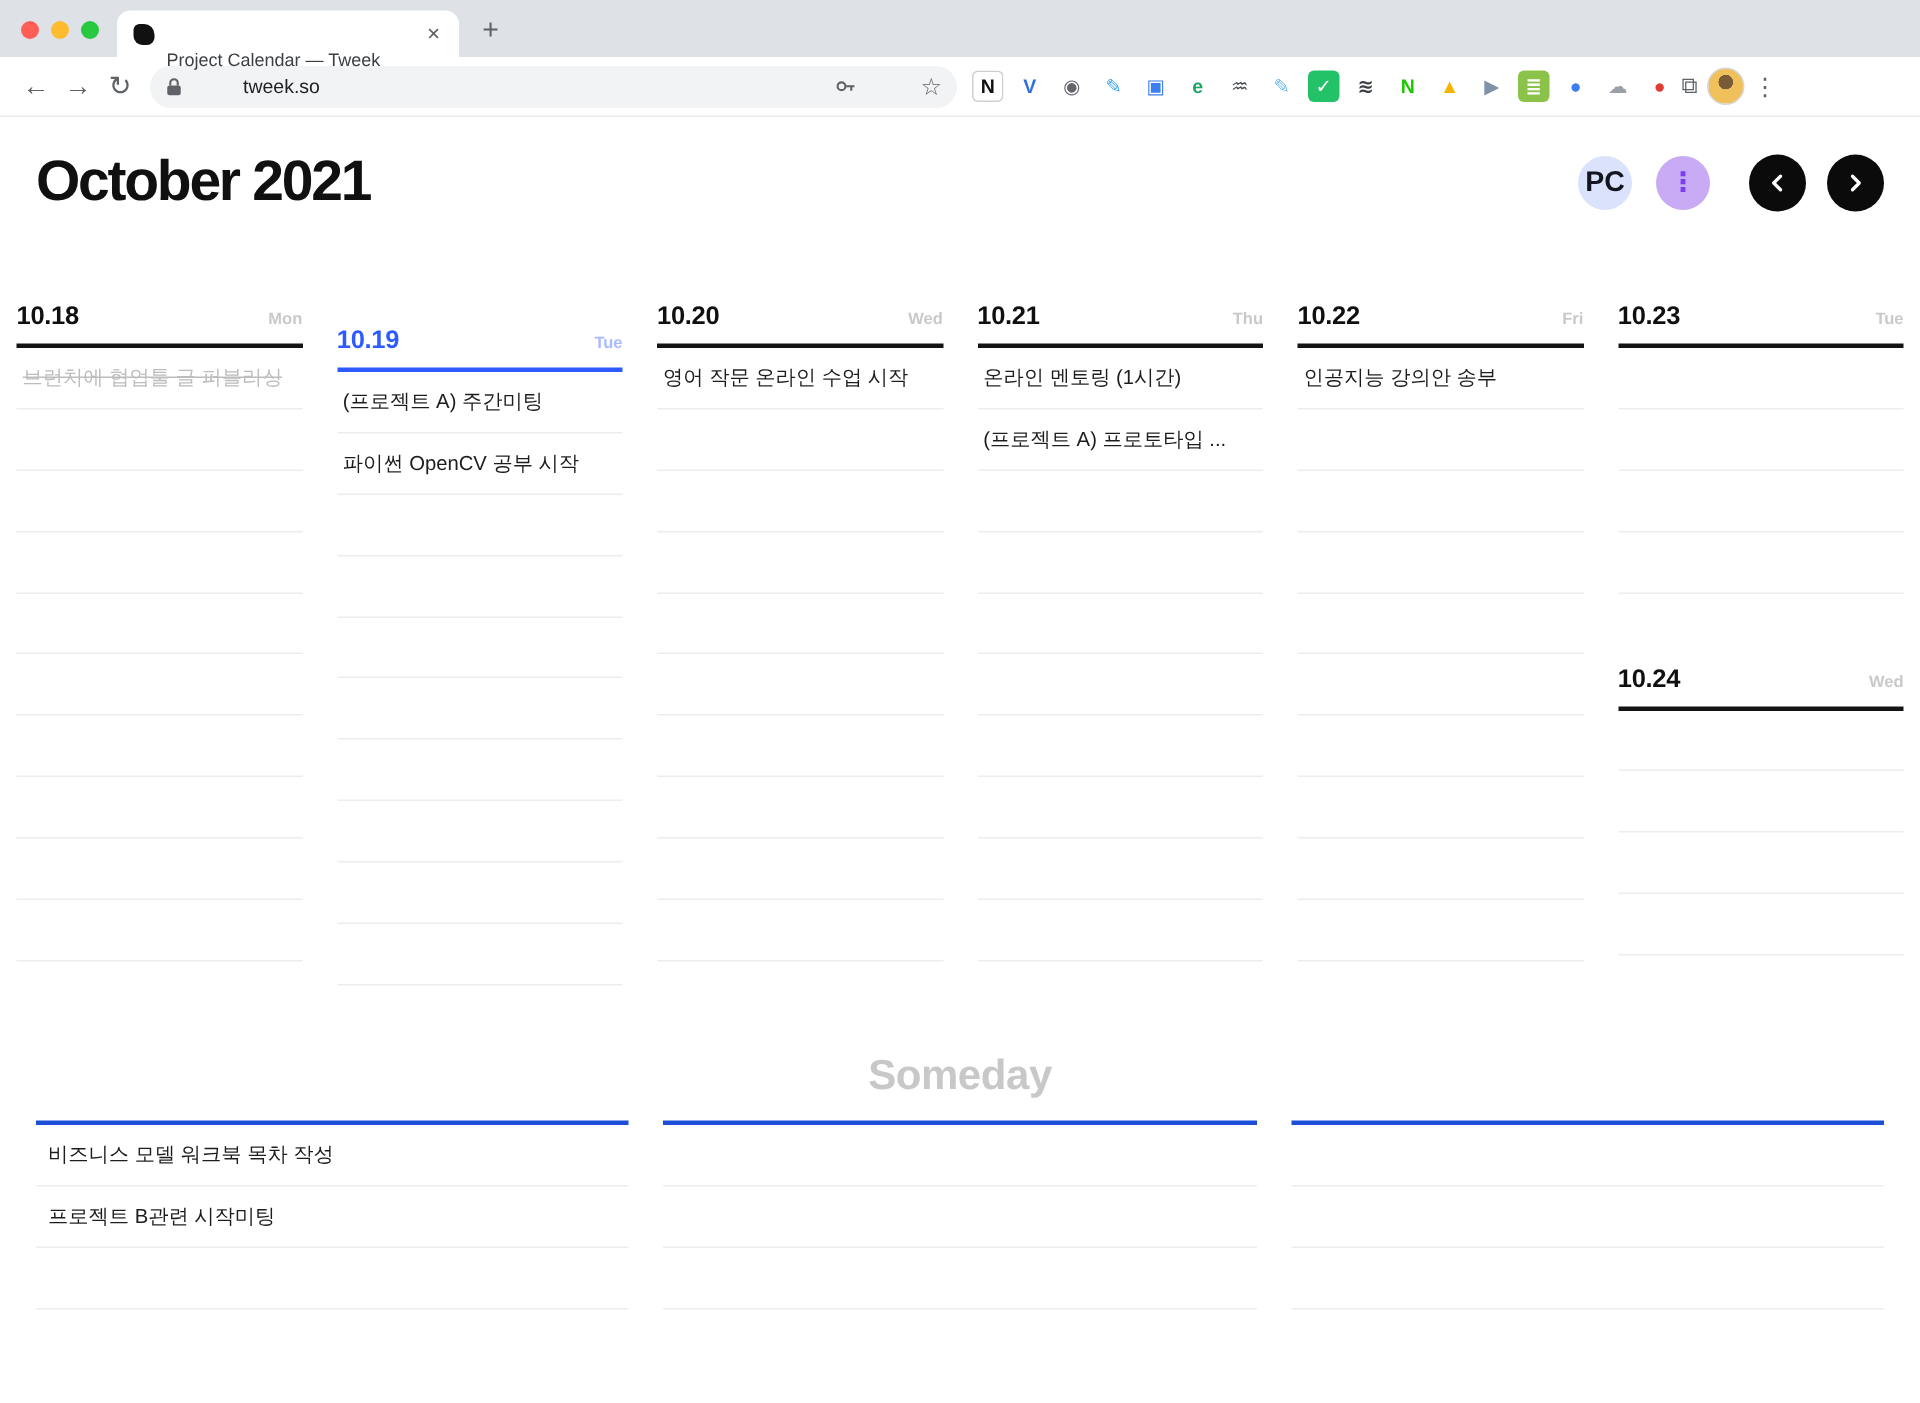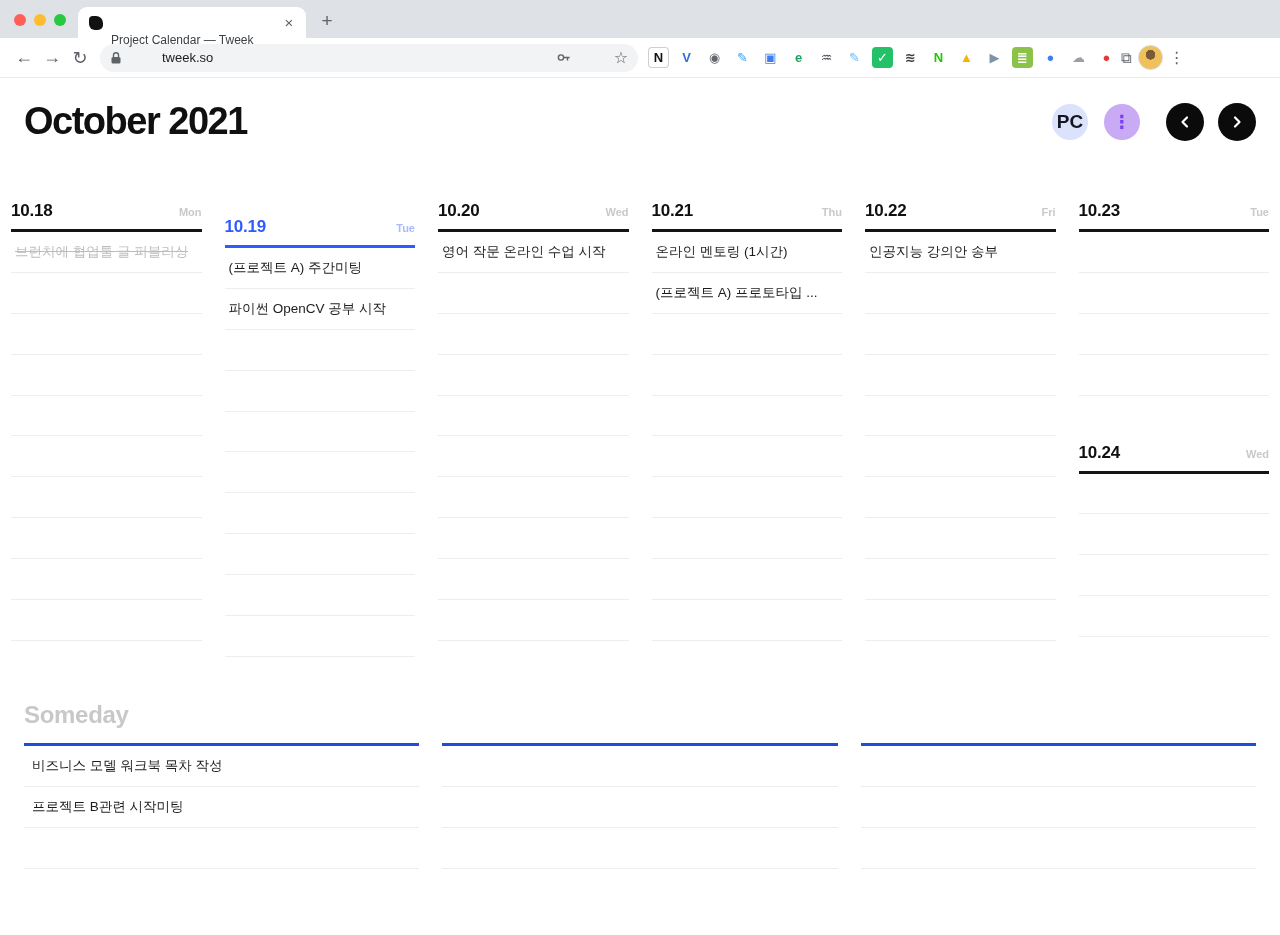--- a/index.html
+++ b/index.html
@@ -52,21 +52,21 @@
   .ddate { font-size:17px; font-weight:700; letter-spacing:-0.2px; color:#101010; }
   .dname { font-size:11px; font-weight:700; color:#c9c9c9; }
   .day-header.today { border-bottom-color:#2e5bff; }
   .day-header.today .ddate { color:#2e5bff;margin-top:16px; }
   .day-header.today .dname { color:#a9baff; }
 
   .trow { height:40.9px; border-bottom:1px solid #ededed; display:flex; align-items:center; padding-left:4px; }
   .task { font-size:13.5px; color:#1d1d1d; white-space:nowrap; overflow:hidden; text-overflow:ellipsis; }
   .task.done { color:#bdbdbd; text-decoration:line-through; }
 
-  .someday-title { margin:44px 24px 14px; font-size:24px; font-weight:800; color:#c8c8c8; letter-spacing:-0.3px; }
+  .someday-title { margin:44px 24px 14px; font-size:28px; font-weight:800; color:#c8c8c8; letter-spacing:-0.3px;text-align:center; }
   .someday-grid { display:grid; grid-template-columns:repeat(3,1fr); column-gap:23px; padding:0 24px; }
   .sd-col { border-top:3px solid #1d4ed8; }
   .trow.sd { height:41px; padding-left:8px; }
 
   svg { display:block; }
 </style>
 </head>
 <body>
 
 <div class="tabstrip">

